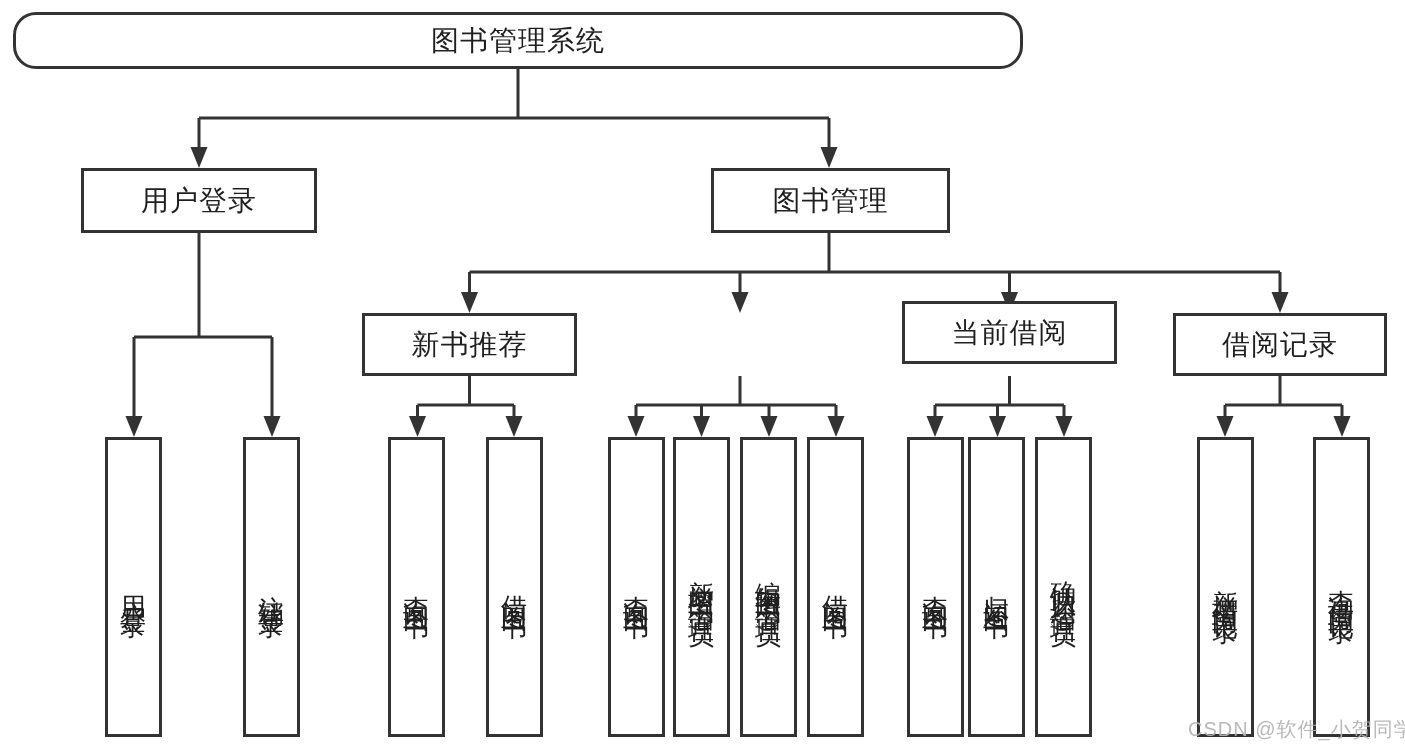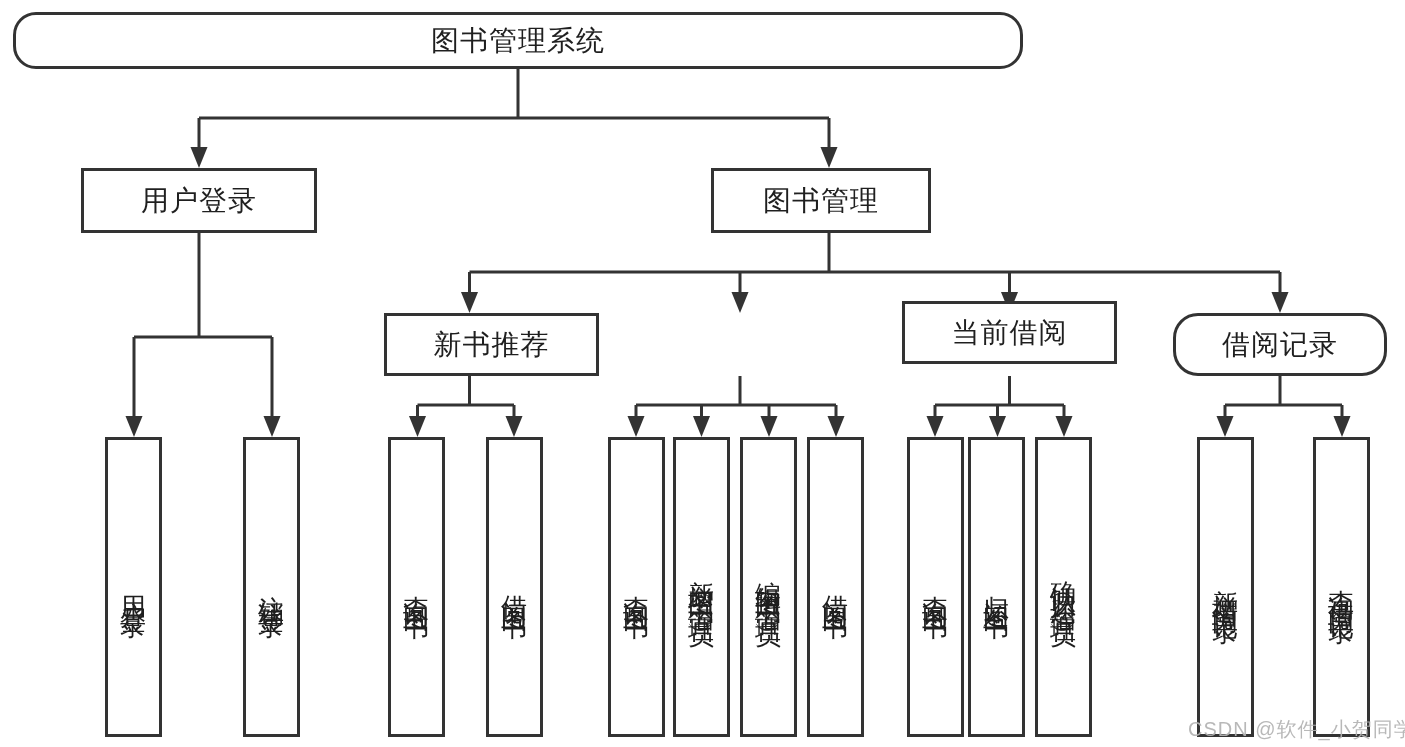--- a/index.html
+++ b/index.html
@@ -89,25 +89,25 @@
       <path d="M989 416 L1006 416 L997.5 437 Z"></path>
       <path d="M1055.5 416 L1072.5 416 L1064 437 Z"></path>
       <path d="M1216.5 416 L1233.5 416 L1225 437 Z"></path>
       <path d="M1333.5 416 L1350.5 416 L1342 437 Z"></path>
     </g>
   </svg>
 
   <div class="node" style="left:13px;top:12px;width:1010px;height:57px;border-radius:23px;">图书管理系统</div>
 
   <div class="node" style="left:81px;top:168px;width:236px;height:65px;">用户登录</div>
-  <div class="node" style="left:711px;top:168px;width:220px;height:65px;">图书管理</div>
+  <div class="node" style="left:711px;top:168px;width:239px;height:65px;">图书管理</div>
 
-  <div class="node" style="left:362px;top:313px;width:215px;height:63px;margin-left:22px;">新书推荐</div>
+  <div class="node" style="left:362px;top:313px;width:215px;height:63px;">新书推荐</div>
   <div class="node" style="left:902px;top:301px;width:215px;height:63px;">当前借阅</div>
-  <div class="node" style="left:1173px;top:313px;width:214px;height:63px;border-radius:25px;">借阅记录</div>
+  <div class="node" style="left:1173px;top:313px;width:214px;height:63px;">借阅记录</div>
 
   <div class="leaf" style="left:105px;">
     <span>用户登录</span>
   </div>
   <div class="leaf" style="left:243px;">
     <span>注销登录</span>
   </div>
 
   <div class="leaf" style="left:388px;">
     <span>查询图书</span>

